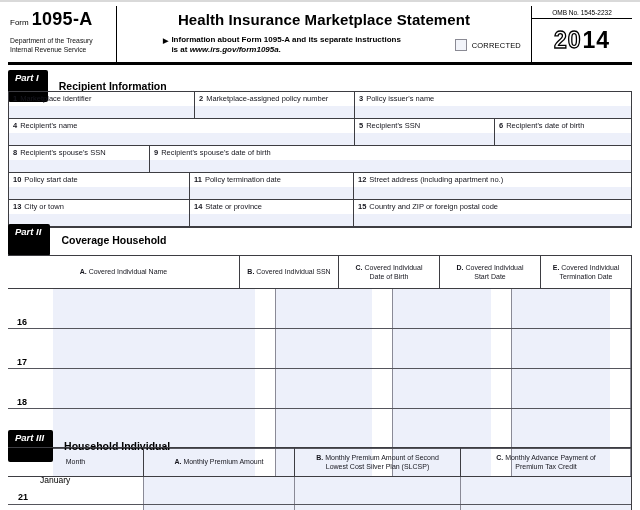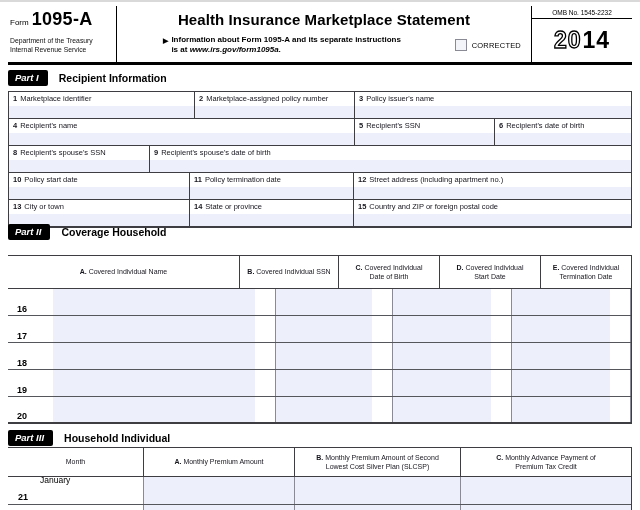--- a/index.html
+++ b/index.html
@@ -25,40 +25,40 @@
   .corrected-label { font-size:7.5px; letter-spacing:0.2px; }
   .hdr-right { width:100px; display:flex; flex-direction:column; }
   .omb { font-size:6.5px; text-align:center; padding:3px 2px 2px 2px; border-bottom:1px solid #000; }
   .year { flex:1; display:flex; align-items:center; justify-content:center; font-size:23px; font-weight:bold; letter-spacing:1px; }
   .year-outline { color:#fff; -webkit-text-stroke:1.3px #000; text-shadow:0 0 0 #000; margin-right:1px; }
   .year-solid { color:#000; }
   .hdr-rule { position:absolute; left:8px; top:62px; width:624px; height:2.6px; background:#000; }
 
   
   .part-bar { position:absolute; left:8px; display:flex; align-items:center; }
-  .part-tag { background:#000; color:#fff; font-weight:bold; font-style:italic; font-size:9.5px; padding:2px 9px 3px 7px; border-radius:2px; }
+  .part-tag { background:#000; color:#fff; font-weight:bold; font-style:italic; font-size:9.5px; padding:2px 9px 19px 7px; border-radius:2px; }
   .part-title { font-weight:bold; font-size:10.5px; margin-left:11px; }
 
   
   .p1 { position:absolute; left:8px; top:91px; width:624px; border:1.3px solid #3d3d42; border-bottom-width:2.2px; }
   .p1row { display:flex; height:27px; border-bottom:1.3px solid #3d3d42; }
   .p1row:last-child { border-bottom:none; height:26px;justify-content:center; }
   .p1cell { position:relative; height:100%; border-left:1.3px solid #3d3d42; overflow:hidden; }
   .p1cell:first-child { border-left:none; }
   .flabel { font-size:7.5px; padding:2px 2px 0 4px; white-space:nowrap; color:#16161e; }
   .fnum { font-weight:bold; margin-right:3px; }
   .shade { position:absolute; left:0; right:0; bottom:0; height:12px; background:#edf0fa; }
 
   
   .p2 { position:absolute; left:8px; top:255px; width:624px; border-right:1.3px solid #3d3d42; }
   .p2hdr { display:flex; height:34px; border-top:1.5px solid #3d3d42; border-bottom:1.3px solid #3d3d42; }
   .hc { display:flex; flex-direction:column; justify-content:center; text-align:center; font-size:7px; line-height:1.35; color:#16161e; border-left:1.3px solid #3d3d42; }
   .hc:first-child { border-left:none; }
   .hl { display:block; }
-  .p2row { display:flex; height:27px; border-bottom:1.2px solid #55555c; position:relative;gap:20px; }
+  .p2row { display:flex; height:40px; border-bottom:1.2px solid #55555c; position:relative;gap:20px; }
   .p2row.last { border-bottom:2.2px solid #3d3d42; }
   .gutter { width:25px; background:#fff; position:relative; }
   .rownum { position:absolute; left:9px; bottom:1px; font-size:9px; font-weight:bold; }
   .c2 { height:100%; background:#edf0fa; border-left:1.2px solid #8a8a96; }
   .c2.first { border-left:none; }
 
   
   .p3 { position:absolute; left:8px; top:447px; width:624px; border-right:1.3px solid #3d3d42; }
   .p3hdr { display:flex; height:30px; border-top:1.5px solid #3d3d42; border-bottom:1.3px solid #3d3d42; }
   .p3row { display:flex; height:28px; border-bottom:1.2px solid #55555c; }

